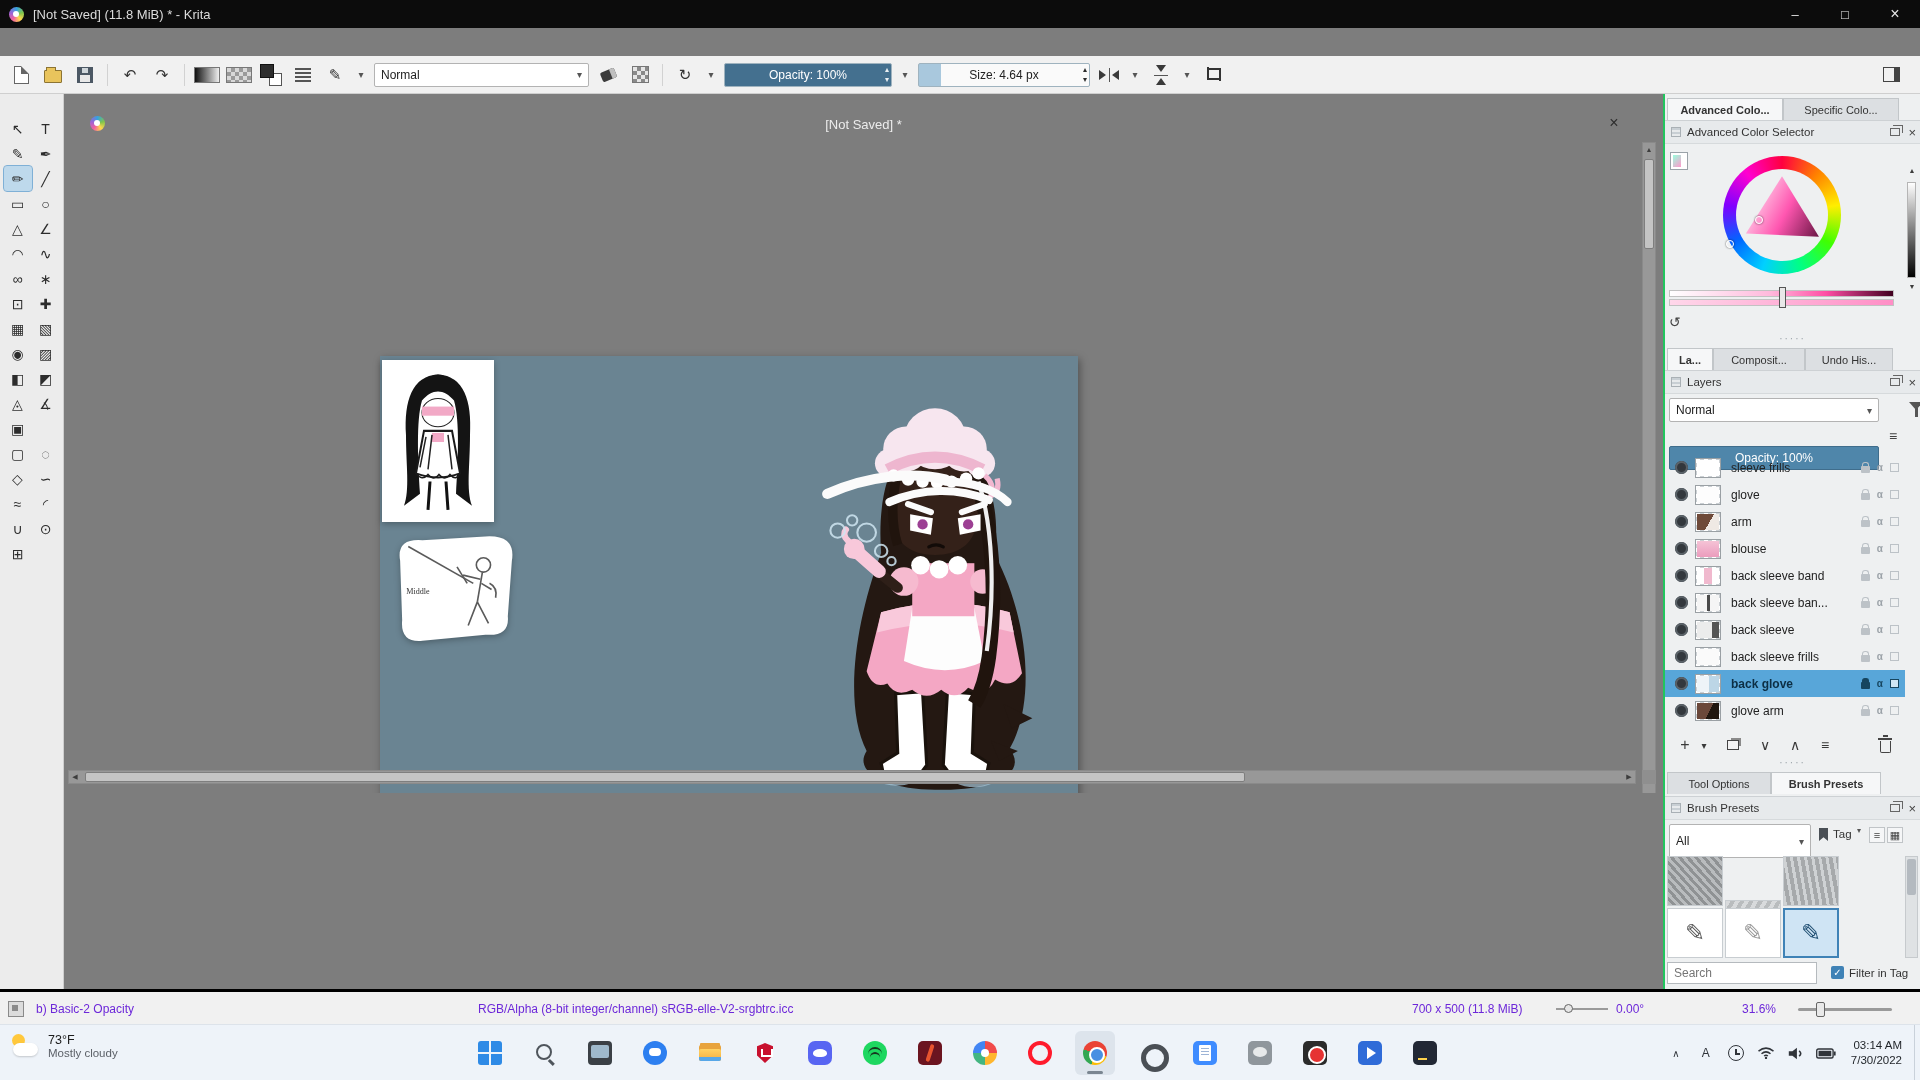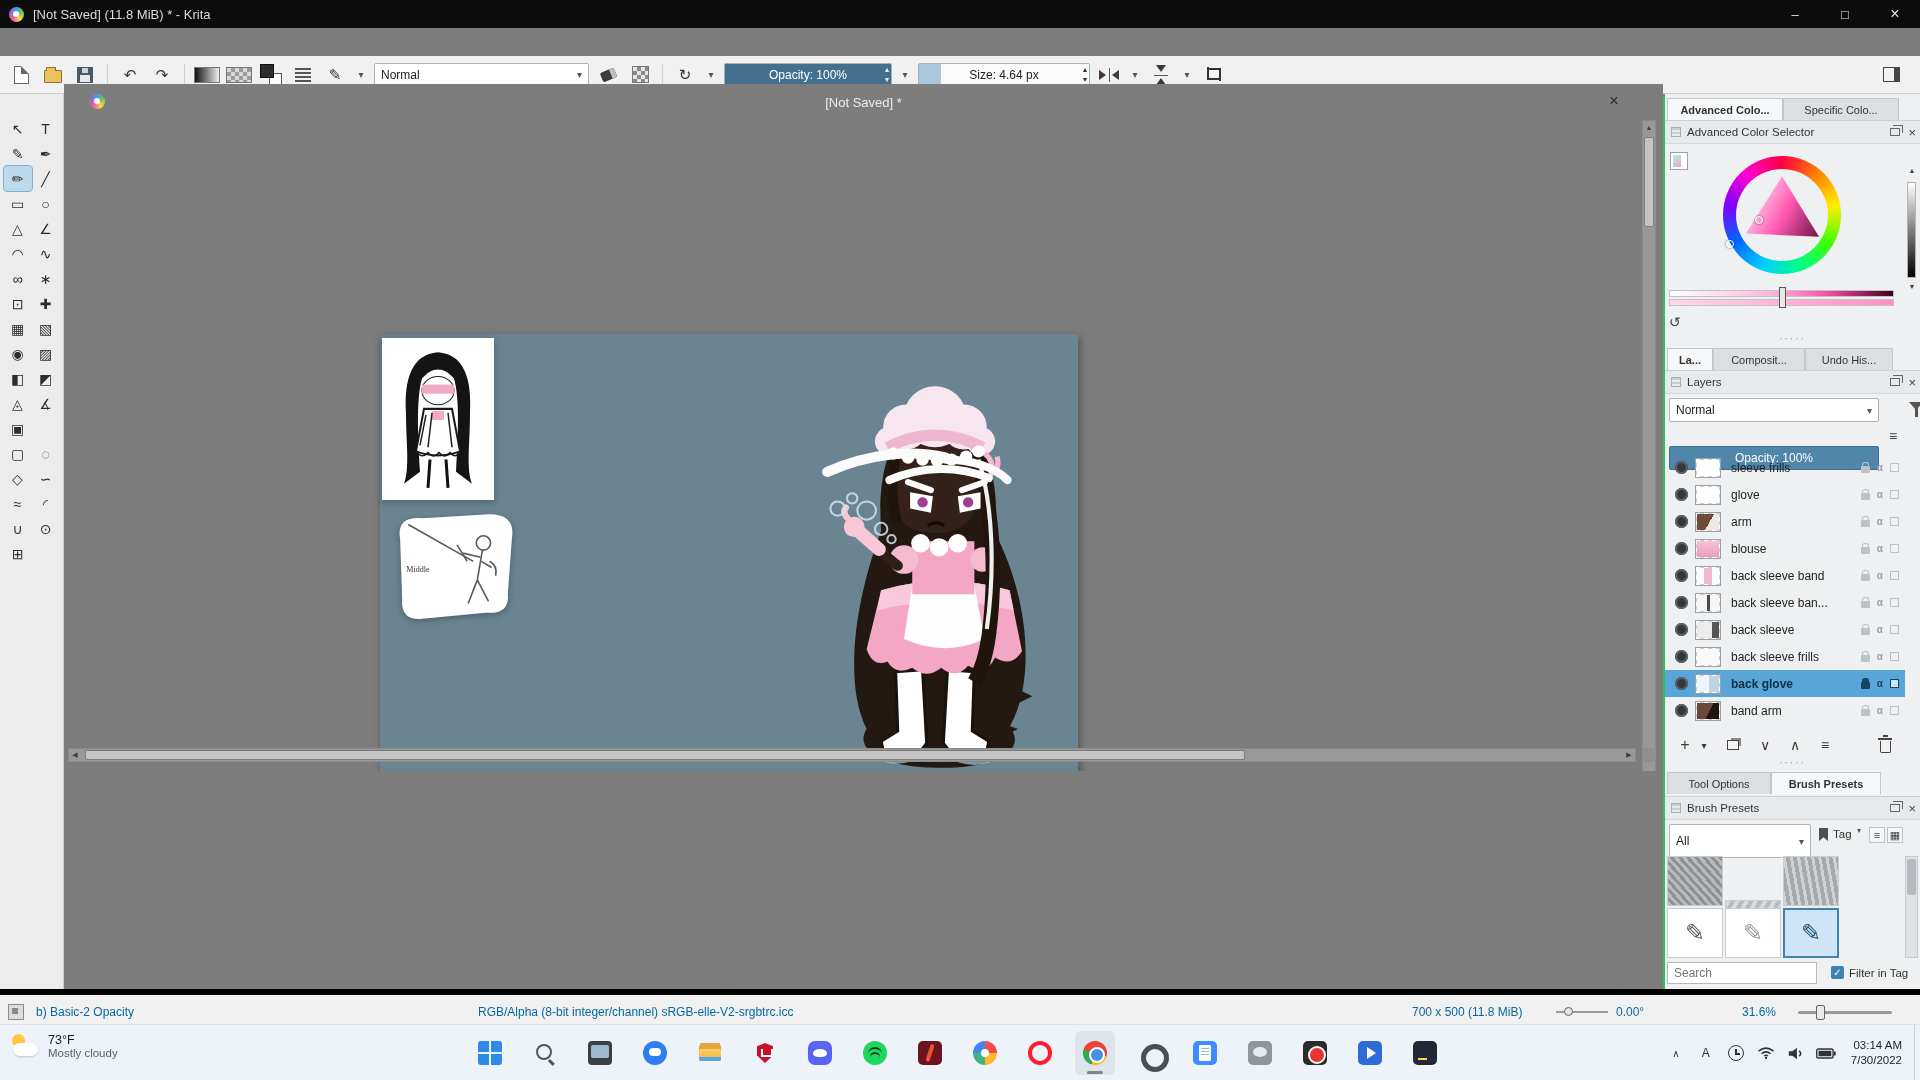--- a/index.html
+++ b/index.html
@@ -60,21 +60,21 @@
 
 
 .toolbox{position:absolute;left:0;top:94px;width:64px;height:895px;background:#ececec;border-right:1px solid #cfcfcf;display:flex;justify-content:center;padding-top:22px}
 .tools{width:56px;display:flex;flex-wrap:wrap;align-content:flex-start}
 .tool{width:28px;height:25px;display:flex;align-items:center;justify-content:center;border-radius:3px}
 .tool .tg{font-size:14px;color:#2c2c2c;line-height:1}
 .tool.active{background:#bed9ec;outline:1px solid #7fb0d6}
 .tool.spacer{visibility:hidden}
 
 
-.canvas-area{position:absolute;left:64px;top:84px;width:1599px;height:687px;background:#7d7d7d;overflow:hidden}
+.canvas-area{position:absolute;left:64px;top:106px;width:1599px;height:687px;background:#7d7d7d;overflow:hidden}
 .doctab{position:absolute;left:0;top:0;width:100%;height:36px;display:flex;align-items:center}
 .doctab .title{position:absolute;left:0;right:0;text-align:center;color:#ececec;font-size:13px}
 .doctab .klogo{position:absolute;left:26px;top:10px;margin:0}
 .doctab .close{position:absolute;right:38px;top:6px;width:22px;height:22px;display:flex;align-items:center;justify-content:center;color:#2e2e2e;font-size:16px}
 .canvas{position:absolute;left:316px;top:250px;width:698px;height:500px;background:#6a8492;box-shadow:2px 3px 8px rgba(0,0,0,.35)}
 .refimg{position:absolute;filter:drop-shadow(0 2px 3px rgba(0,0,0,.28))}
 
 .vscroll{position:absolute;right:7px;top:36px;width:14px;height:826px;background:#989898;border:1px solid #8a8a8a}
 .vthumb{position:absolute;left:1px;width:10px;background:#c4c4c4;border:1px solid #7e7e7e;border-radius:2px}
 .hscroll{position:absolute;left:4px;bottom:9px;height:14px;width:1568px;background:#989898;border:1px solid #8a8a8a}
@@ -141,21 +141,21 @@
 .bp2{background:repeating-linear-gradient(120deg,#d8dadc 0 4px,#b9bcbe 4px 8px);position:relative}
 .bp2::after{content:"";position:absolute;left:-6px;top:22px;width:70px;height:7px;background:#3d6fc2;transform:rotate(-18deg)}
 .bp3{background:repeating-linear-gradient(80deg,#cfd2d4 0 3px,#a6a9ab 3px 7px)}
 .bp6{background:#cfe4f4;border:2px solid #3f82b6}
 .search-in{height:22px;border:1px solid #b5babe;background:#fff;font-family:inherit;font-size:12px;padding:0 6px;color:#333}
 .cbox{width:13px;height:13px;background:#3f82b6;border:1px solid #2f6license;border-radius:2px;color:#fff;font-size:10px;display:flex;align-items:center;justify-content:center}
 .dscroll{position:absolute;width:13px;background:#dfe2e4;border:1px solid #c6cacd}
 .dthumb{position:absolute;left:1px;width:9px;background:#b4bac0;border-radius:2px}
 
 
-.statusbar{position:absolute;left:0;top:989px;width:1920px;height:35px;background:#f1f1f1;border-top:6px solid #000000;font-size:12px;color:#0369a1}
+.statusbar{position:absolute;left:0;top:989px;width:1920px;height:35px;background:#f1f1f1;border-top:3px solid #000000;font-size:12px;color:#6d28d9}
 .st-ico{position:absolute;left:8px;top:9px;width:16px;height:16px;border:1.5px solid #8a8a8a;background:#dcdcdc}
 .st-ico::after{content:"";position:absolute;left:3px;top:3px;width:6px;height:6px;background:#8a8a8a}
 .angleline{position:absolute;width:52px;height:2px;background:#9a9a9a;top:16px}
 .angledot{position:absolute;top:-4px;width:9px;height:9px;border-radius:50%;background:#e6e6e6;border:1px solid #666}
 .zoomtrack{position:absolute;width:94px;height:3px;background:#9a9a9a;border-radius:2px;top:16px}
 .zoomthumb{position:absolute;top:-6px;width:9px;height:15px;background:#e9e9e9;border:1px solid #666;border-radius:2px}
 
 
 .taskbar{position:absolute;left:0;top:1024px;width:1920px;height:56px;background:#eef3f9;border-top:1px solid #dde3ea}
 .weather{position:absolute;left:10px;top:7px;display:flex;align-items:center;gap:8px}
@@ -694,21 +694,21 @@
         <span class="lname">back glove</span>
         <span class="lick">
             <i class="lock"></i>
             <b class="lalpha">α</b>
             <i class="lsq"></i>
           </span>
       </div>
       <div class="lrow">
         <span class="eye"></span>
         <span class="lthumb" style="--c:linear-gradient(115deg,#6b483a 55%,#20160f 55%)"></span>
-        <span class="lname">band arm</span>
+        <span class="lname">glove arm</span>
         <span class="lick">
             <i class="lock"></i>
             <b class="lalpha">α</b>
             <i class="lsq"></i>
           </span>
       </div>
     </div>
 
     
     <div class="ltool">

